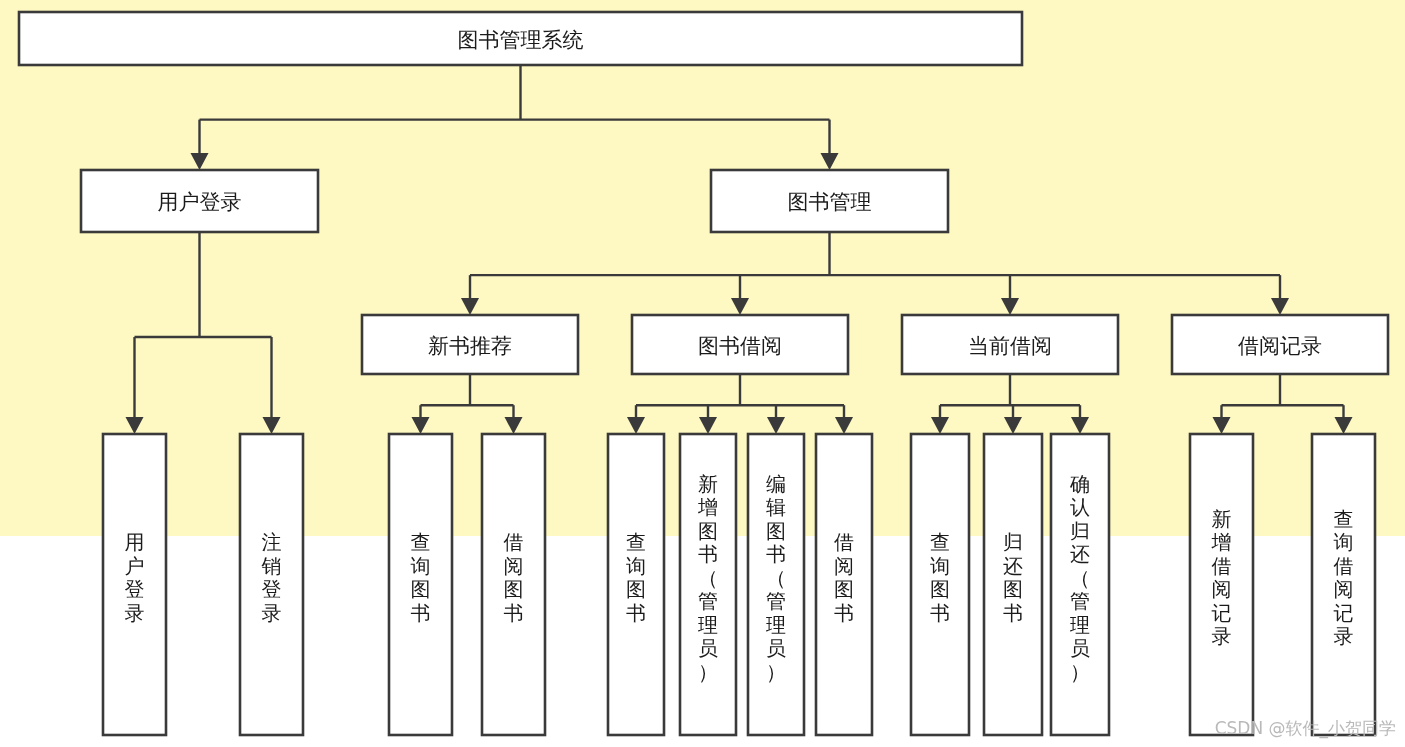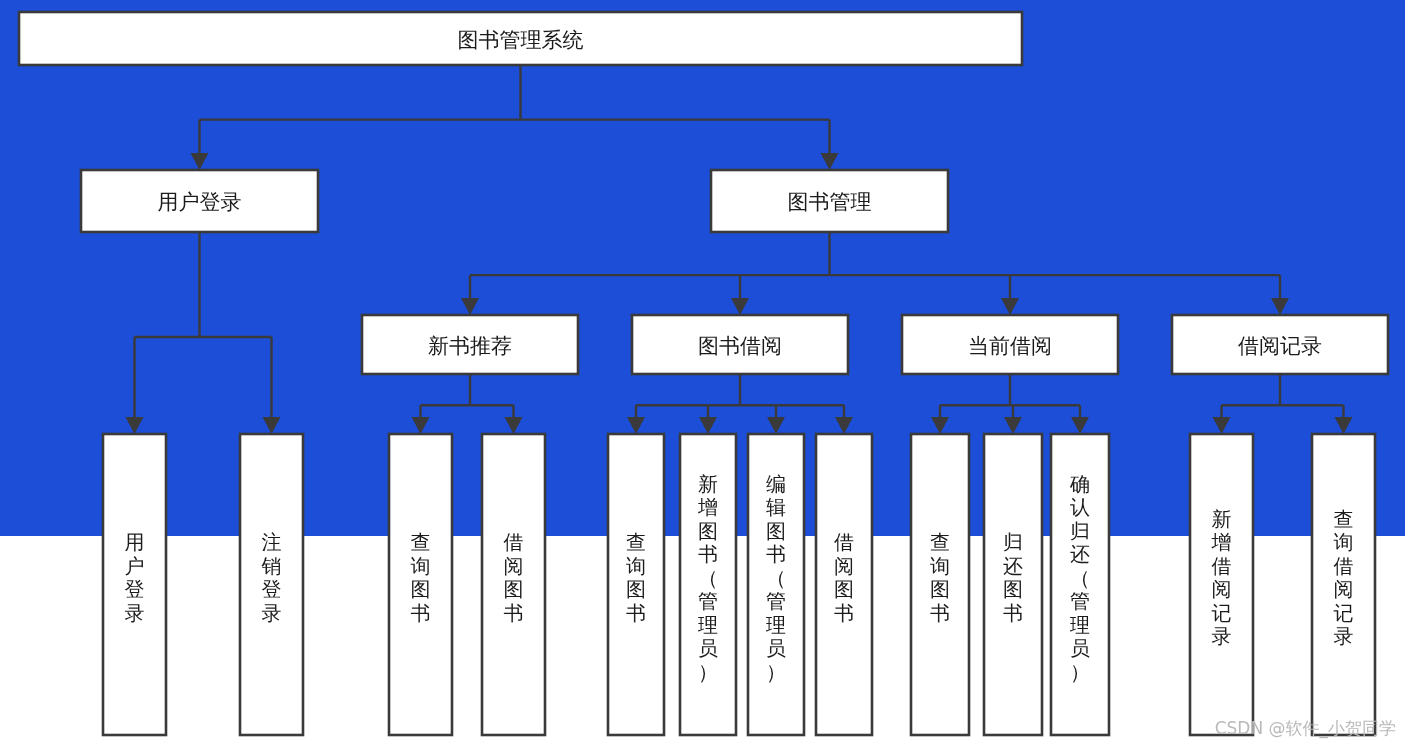--- a/index.html
+++ b/index.html
@@ -11,21 +11,21 @@
   body {
     width: 1405px;
     height: 747px;
     overflow: hidden;
     font-family: "DejaVu Sans", "Liberation Sans", sans-serif;
   }
   #diagram-root {
     position: relative;
     width: 1405px;
     height: 536px;
-    background: #1d4ed8;
+    background: #fef9c3;
   }
   svg.diagram-canvas {
     position: absolute;
     left: 0;
     top: 0;
     width: 1405px;
     height: 747px;
     display: block;
   }
   .node-box {

